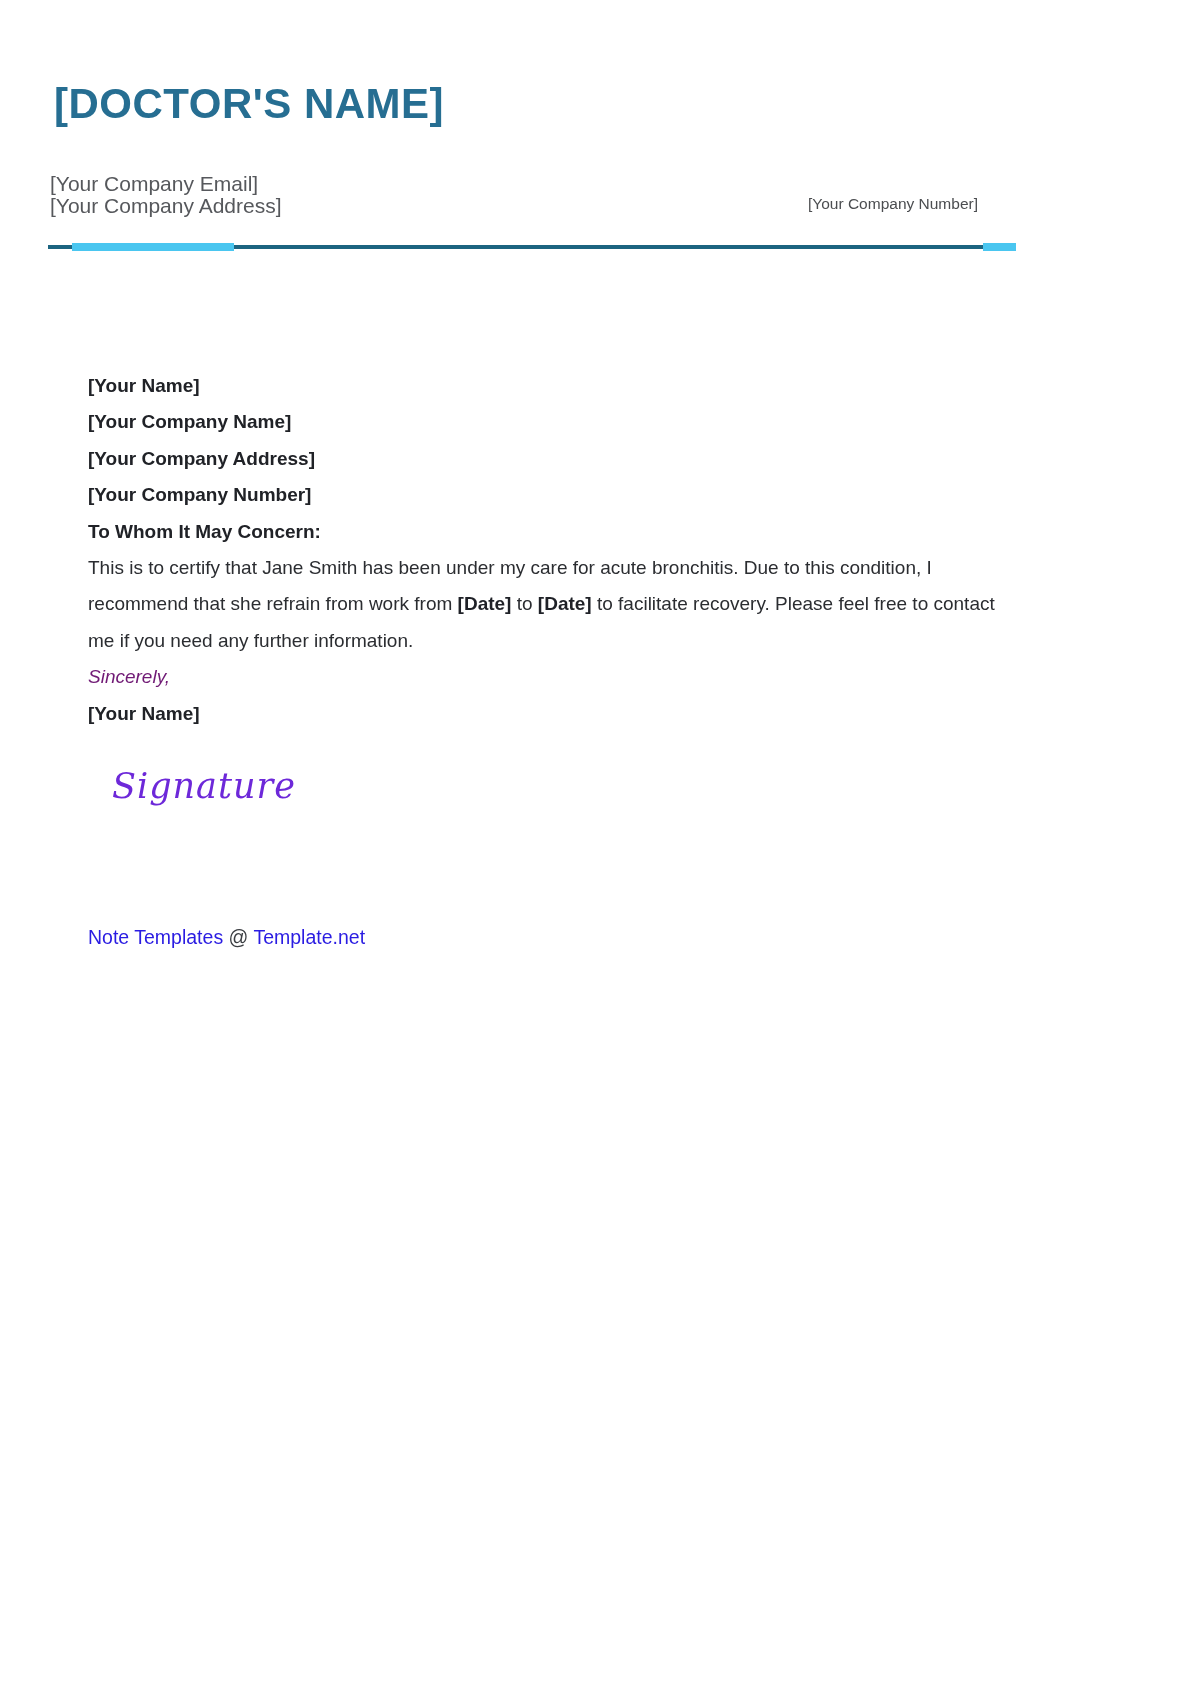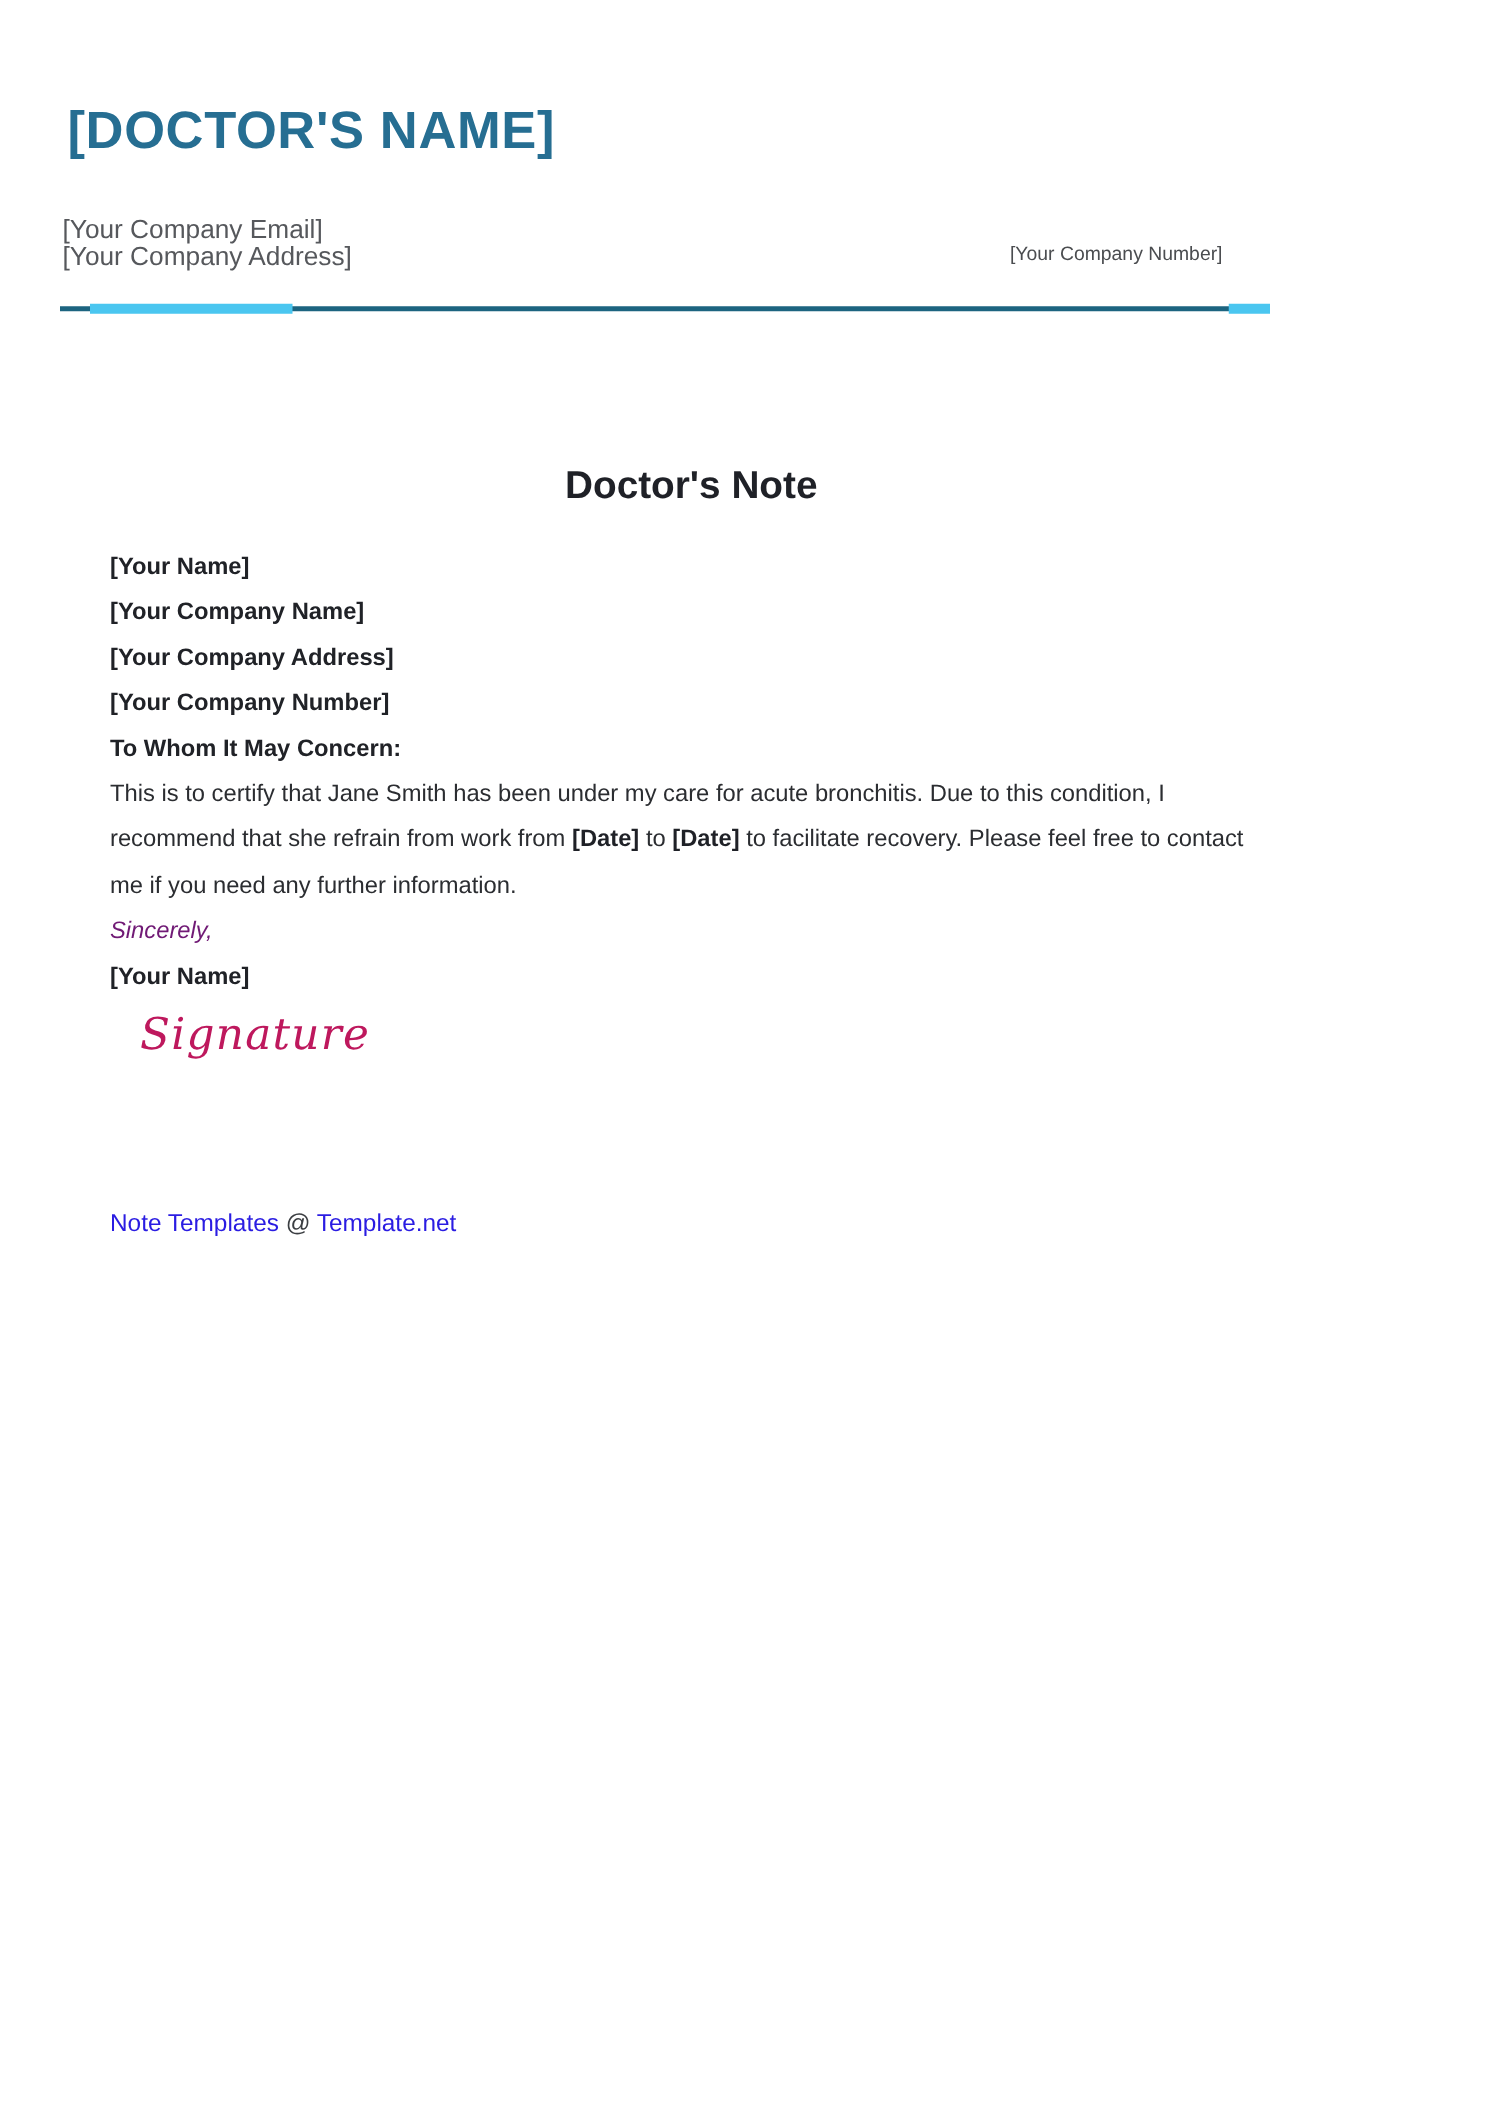--- a/index.html
+++ b/index.html
@@ -54,23 +54,23 @@
   .note-title {
     text-align:center; font-size:31px; font-weight:bold;
     color:#1f2127; line-height:40px; margin-bottom:28px;
   }
   .main p.line { line-height:36.4px; font-weight:bold; color:#202227; }
   .main p.line.regular { font-weight:normal; color:#701a75;font-style:italic; }
   .main p.para { line-height:36.4px; font-weight:normal; color:#2b2d31; }
   .main p.para b { color:#1f2127; }
 
   .signature-script {
-    margin-top:8px; margin-left:24px;
+    margin-top:34px; margin-left:24px;
     font-family:"DejaVu Serif", serif; font-style:italic;
-    font-size:35px; color:#be185d; letter-spacing:1px;
+    font-size:35px; color:#6d28d9; letter-spacing:1px;
   }
 
   
   .footer {
     margin-top:120px; text-align:left; font-size:19.5px;
     cursor:pointer;
   }
   .footer .blue { color:#2a1ce2; }
   .footer .at   { color:#3b3e42; }
 </style>
@@ -105,21 +105,20 @@
     </g>
   </svg>
 
   <div class="divider">
     <div class="base"></div>
     <div class="seg left"></div>
     <div class="seg right"></div>
   </div>
 
   <div class="main">
-    <div class="note-title">Doctor's Note</div>
 
     <p class="line">[Your Name]</p>
     <p class="line">[Your Company Name]</p>
     <p class="line">[Your Company Address]</p>
     <p class="line">[Your Company Number]</p>
     <p class="line">To Whom It May Concern:</p>
 
     <p class="para"><span>This is to certify that Jane Smith has been under my care for acute bronchitis. Due to this condition, I recommend that she refrain from work from </span><b>[Date]</b><span> to </span><b>[Date]</b><span> to facilitate recovery. Please feel free to contact me if you need any further information.</span></p>
 
     <p class="line regular">Sincerely,</p>

